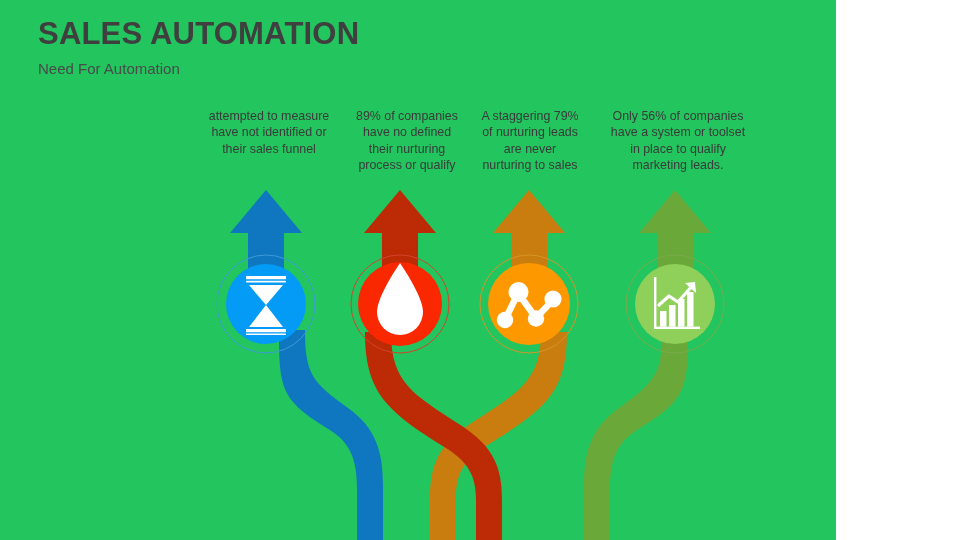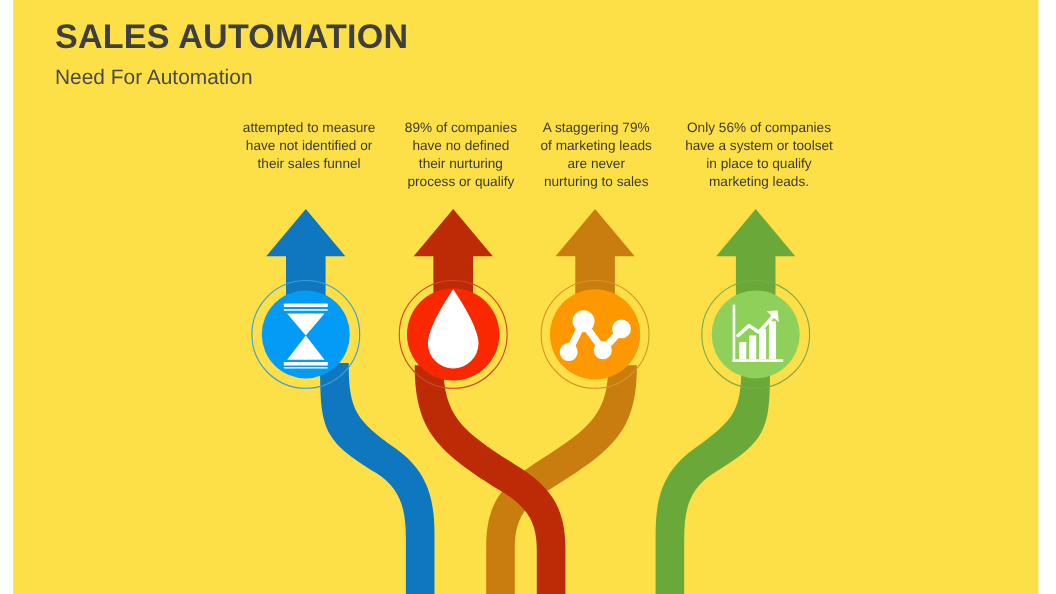--- a/index.html
+++ b/index.html
@@ -9,44 +9,44 @@
   }
   body {
     width: 960px;
     height: 540px;
     overflow: hidden;
     font-family: "Liberation Sans", sans-serif;
     position: relative;
   }
   #slide {
     position: absolute;
-    left: 12px; top: 0;
-    width: 932px;
+    left: 0; top: 0;
+    width: 836px;
     height: 540px;
-    background: #fde047;
+    background: #22c55e;
   }
 
   
   #header {
     position: absolute;
     left: 38px;
     top: 16px;
     width: 600px;
   }
   #page-title {
     font-size: 31px;
     font-weight: bold;
     color: #3f3f3f;
     letter-spacing: 0.2px;
     line-height: 1.15;
     margin: 0;
     white-space: nowrap;
   }
   #page-subtitle {
-    font-size: 19px;
+    font-size: 15px;
     font-weight: normal;
     color: #4a4a4a;
     margin: 8px 0 0 0;
     line-height: 1.2;
     white-space: nowrap;
   }
 
   
   #graphic {
     position: absolute;
@@ -86,21 +86,21 @@
     <div>their sales funnel</div>
   </div>
   <div class="caption caption-1">
     <div>89% of companies</div>
     <div>have no defined</div>
     <div>their nurturing</div>
     <div>process or qualify</div>
   </div>
   <div class="caption caption-2">
     <div>A staggering 79%</div>
-    <div>of marketing leads</div>
+    <div>of nurturing leads</div>
     <div>are never</div>
     <div>nurturing to sales</div>
   </div>
   <div class="caption caption-3">
     <div>Only 56% of companies</div>
     <div>have a system or toolset</div>
     <div>in place to qualify</div>
     <div>marketing leads.</div>
   </div>
 

